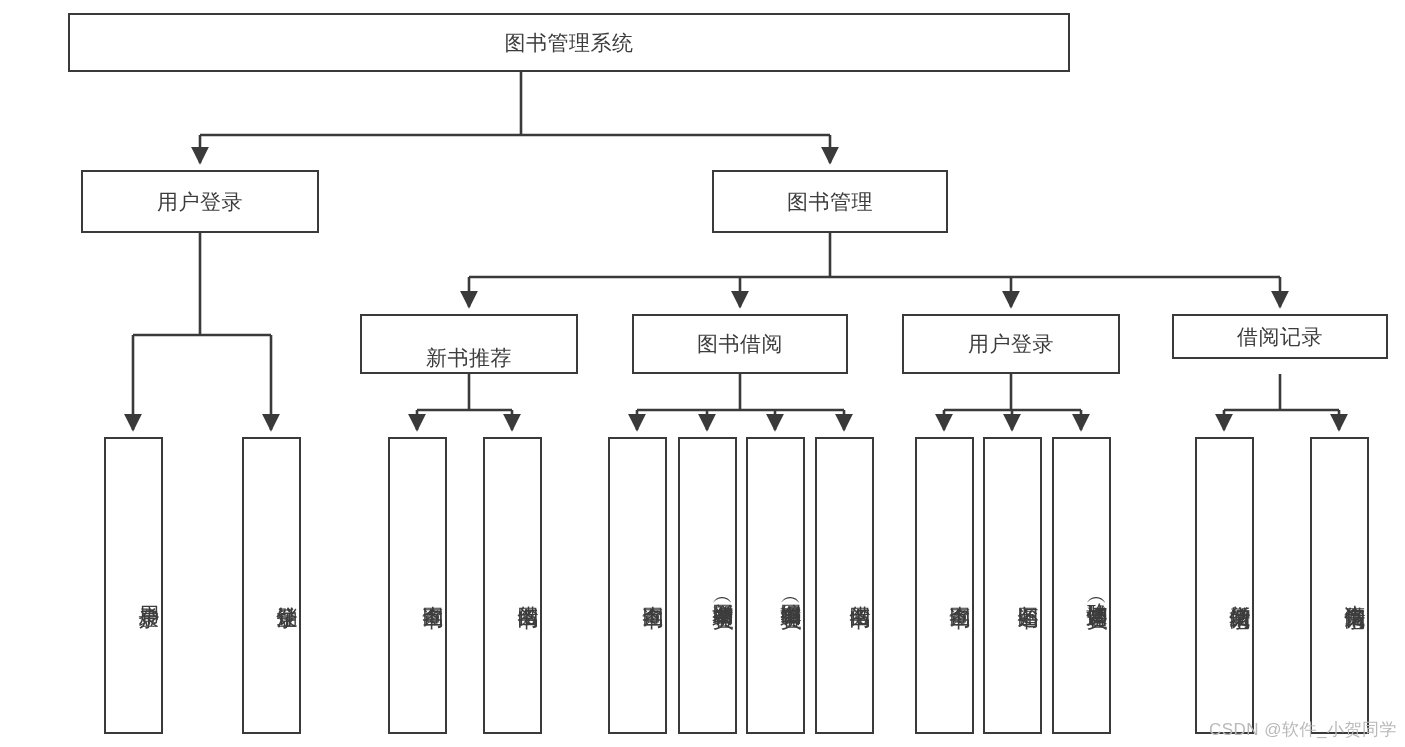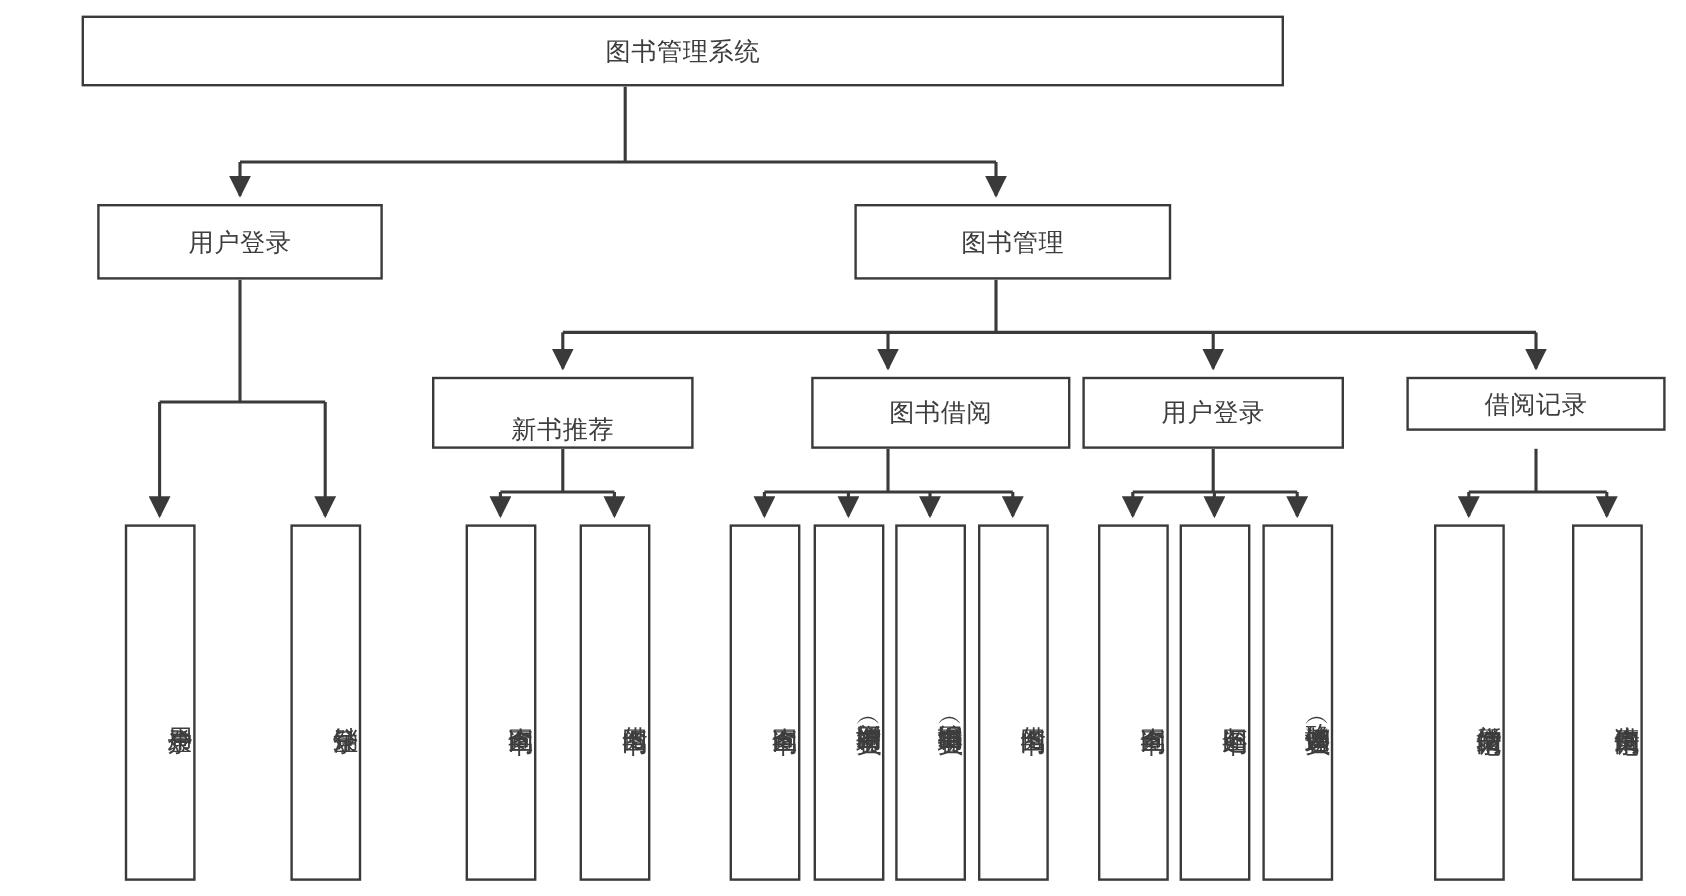--- a/index.html
+++ b/index.html
@@ -122,28 +122,28 @@
     </g>
   </svg>
 
   <div class="node node-h" style="left:20px; top:13px; width:1002px; height:59px;margin-left:48px;">
     <span>图书管理系统</span>
   </div>
 
   <div class="node node-h" style="left:81px; top:170px; width:238px; height:63px;">
     <span>用户登录</span>
   </div>
-  <div class="node node-h" style="left:712px; top:170px; width:264px; height:63px;">
+  <div class="node node-h" style="left:712px; top:170px; width:236px; height:63px;">
     <span>图书管理</span>
   </div>
 
   <div class="node node-h" style="left:360px; top:314px; width:218px; height:60px;align-items:flex-end;">
     <span>新书推荐</span>
   </div>
-  <div class="node node-h" style="left:632px; top:314px; width:216px; height:60px;margin-left:44px;">
+  <div class="node node-h" style="left:632px; top:314px; width:216px; height:60px;">
     <span>图书借阅</span>
   </div>
   <div class="node node-h" style="left:902px; top:314px; width:218px; height:60px;">
     <span>用户登录</span>
   </div>
   <div class="node node-h" style="left:1172px; top:314px; width:216px; height:45px;">
     <span>借阅记录</span>
   </div>
 
   <div class="node node-v" style="left:104px; top:437px; width:59px; height:297px;">
@@ -183,14 +183,15 @@
     <span>确认归还（管理员）</span>
   </div>
 
   <div class="node node-v" style="left:1195px; top:437px; width:59px; height:297px;">
     <span>新增借阅记录</span>
   </div>
   <div class="node node-v" style="left:1310px; top:437px; width:59px; height:297px;">
     <span>查询借阅记录</span>
   </div>
 
+  <div class="watermark">CSDN @软件_小贺同学</div>
 
 </div>
 
 </body></html>

